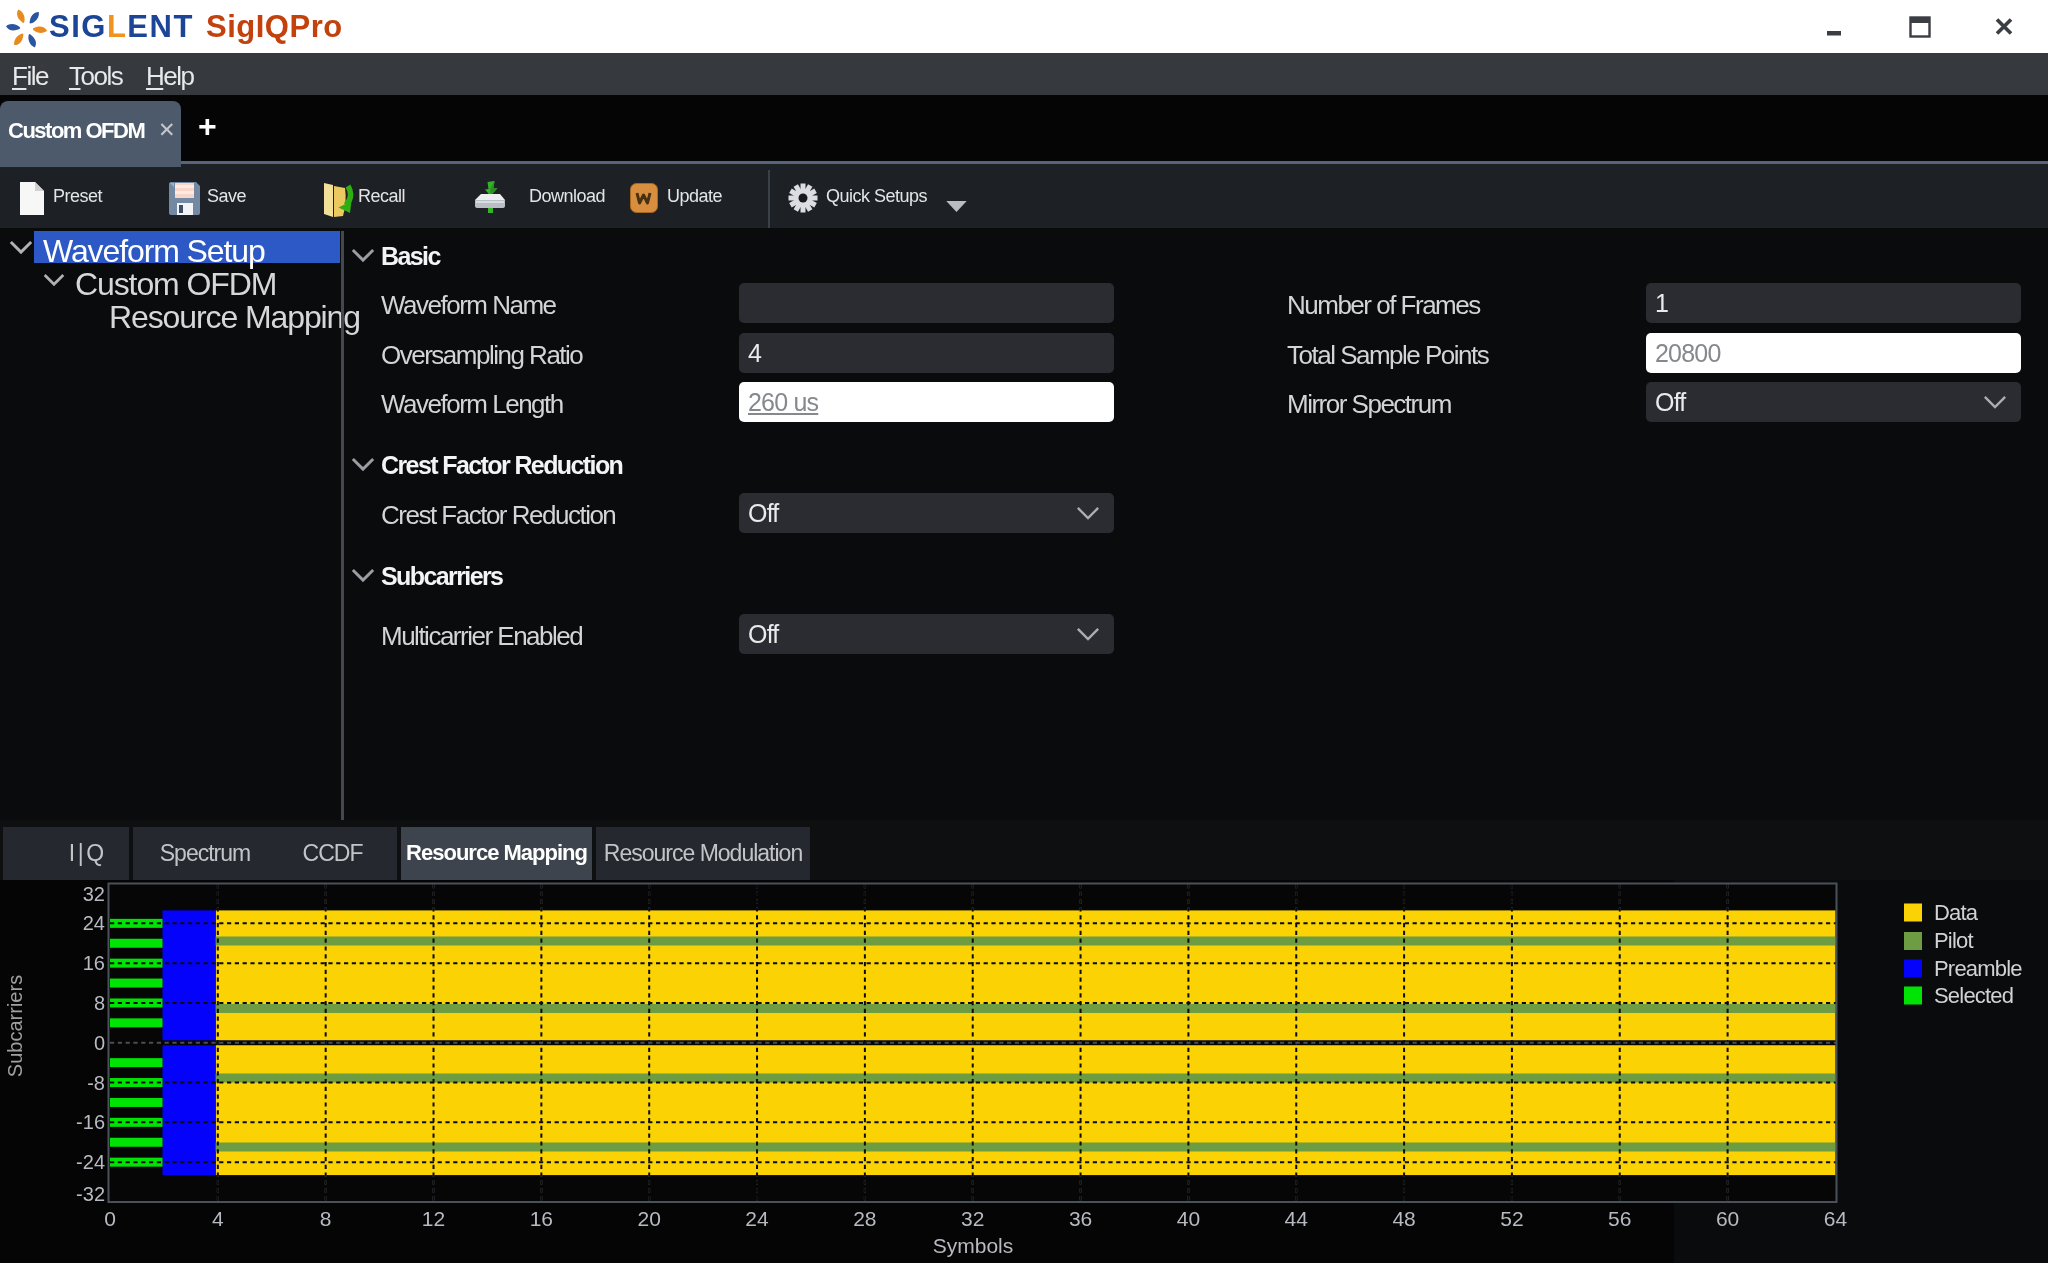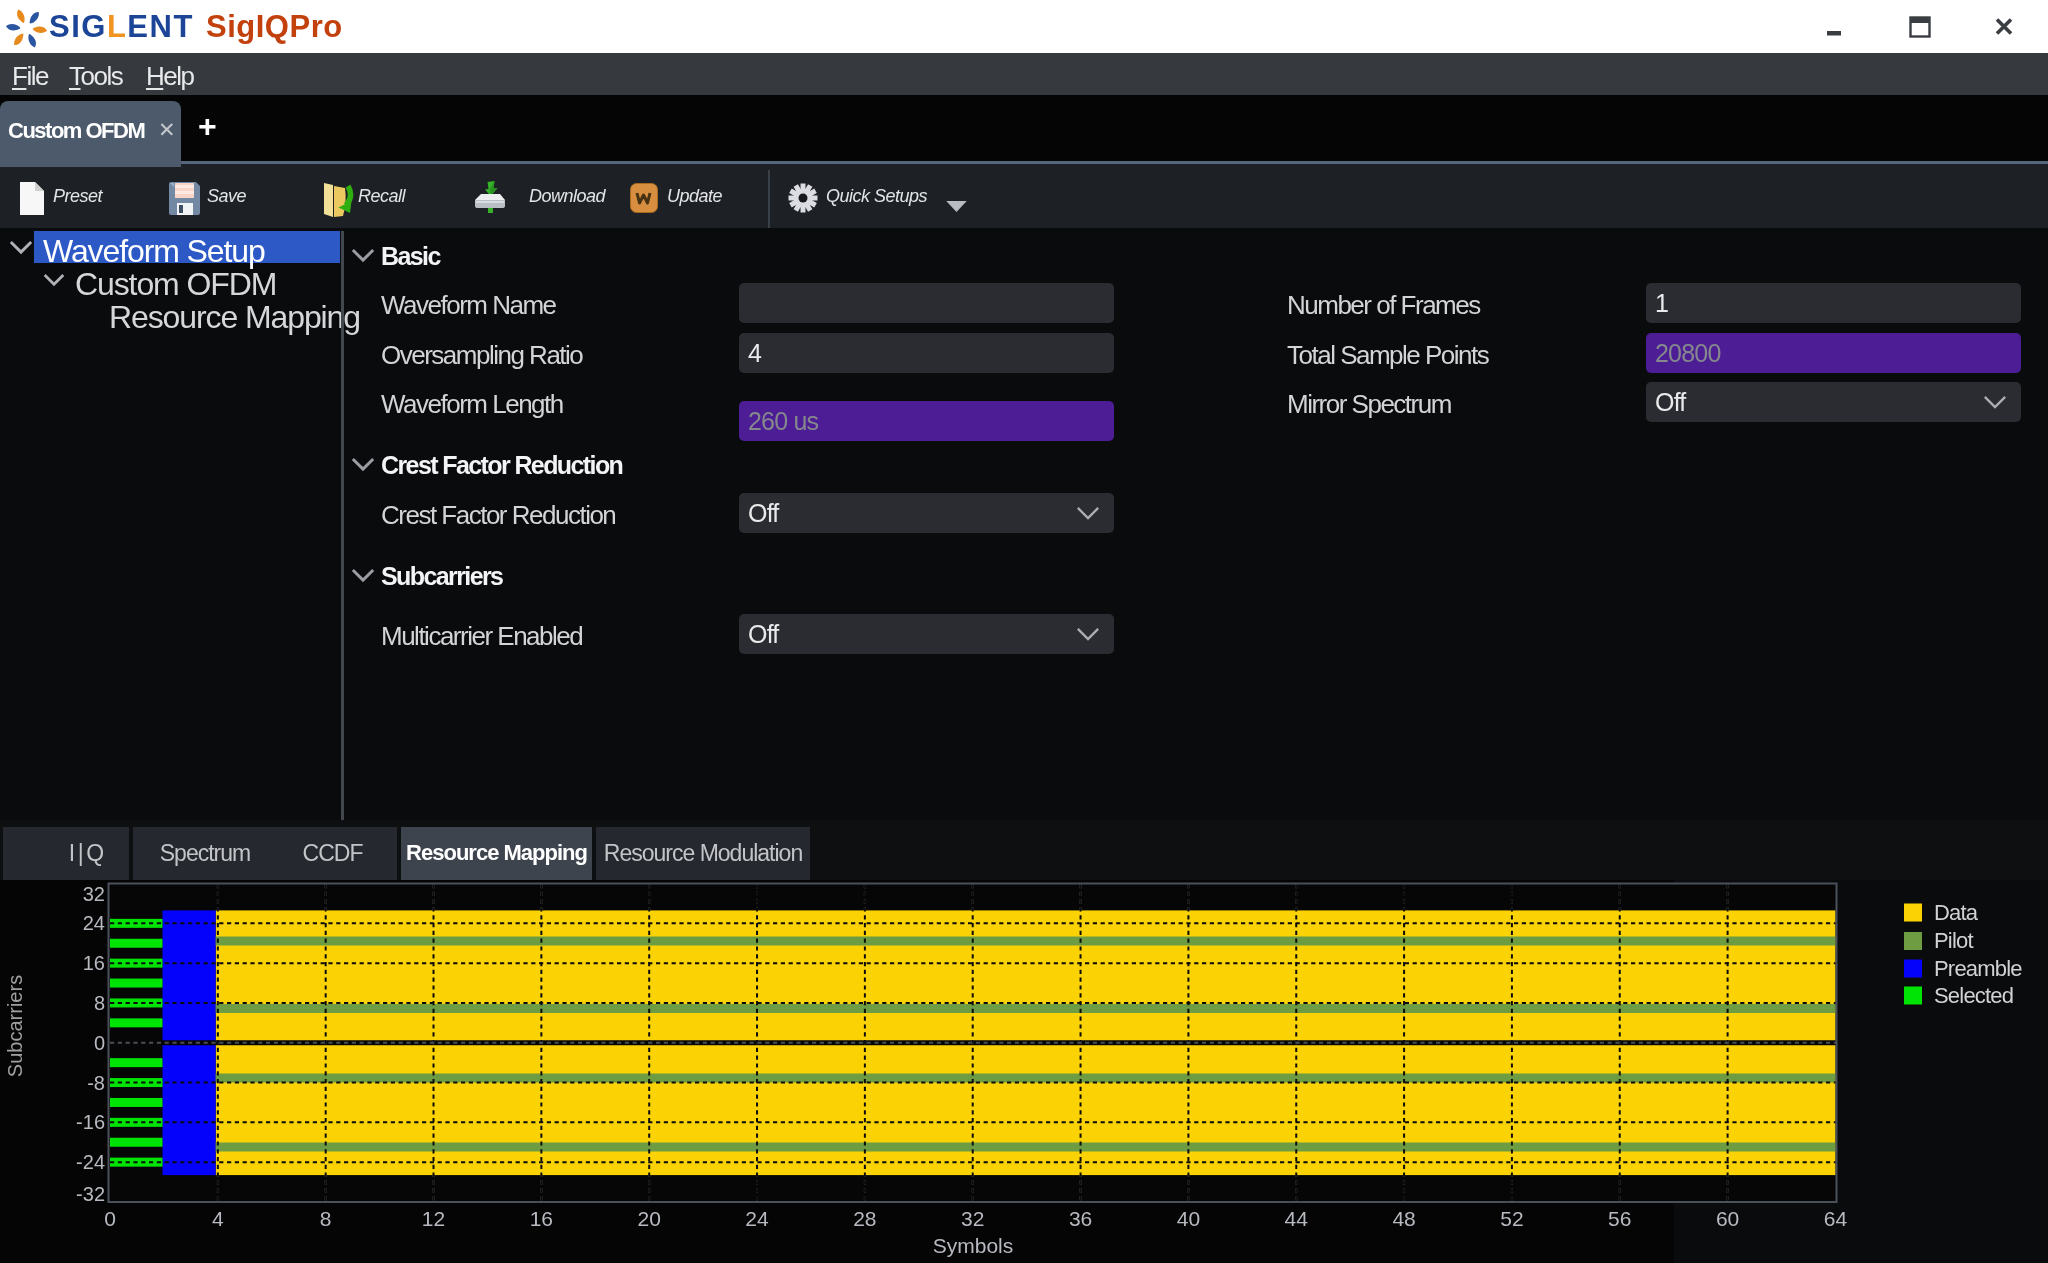--- a/index.html
+++ b/index.html
@@ -14,31 +14,31 @@
   .menuitem u { text-decoration-thickness:2px; text-underline-offset:3px; }
   #tabbar { position:absolute; left:0; top:95px; width:2048px; height:66px; background:#050506; }
   #doctab { position:absolute; left:0; top:6px; width:181px; height:66px; z-index:5; background:#4d5a6b;
     border-radius:8px 8px 0 0; }
   #doctab .title { position:absolute; left:8px; top:17px; font-size:22px; font-weight:bold; color:#ffffff;
     letter-spacing:-1.5px; white-space:nowrap; }
   #doctab .x { position:absolute; left:158px; top:17px; font-size:21px; color:#c3c7cc; }
   #plustab { position:absolute; left:198px; top:108px; font-size:32px; font-weight:bold; color:#ffffff; }
   #toolbar { position:absolute; left:0; top:161px; width:2048px; height:67px; background:#1d2125;
     border-top:3px solid #54657c; }
-  .tbtext { position:absolute; top:22px; font-size:18px; color:#e3e4e6; letter-spacing:-0.5px; white-space:nowrap;font-style:italic;}
+  .tbtext { position:absolute; top:22px; font-size:18px; color:#e3e4e6; letter-spacing:-0.5px; white-space:nowrap;}
   #tbsep { position:absolute; left:768px; top:170px; width:2px; height:58px; background:#3a4047; }
   #content { position:absolute; left:0; top:228px; width:2048px; height:592px; background:#0a0b0d; }
   #treediv { position:absolute; left:341px; top:231px; width:3px; height:589px; background:#43474e; }
   #selrow { position:absolute; left:34px; top:231px; width:306px; height:32px; background:#2c59c5; }
   .treelabel { font-size:32px; color:#d6d7d9; letter-spacing:-1.1px; white-space:nowrap;}
   .formlabel { position:absolute; font-size:26px; color:#d2d4d6; letter-spacing:-1.5px; white-space:nowrap;}
   .sechead { position:absolute; font-size:25px; font-weight:bold; color:#f3f4f5; letter-spacing:-1.6px; white-space:nowrap;}
   .field { position:absolute; width:375px; height:40px; background:#2a2c31; border-radius:5px;
     font-size:25px; color:#e9eaeb; line-height:40px; padding-left:9px; letter-spacing:-0.8px;}
-  .field.dis { background:#4c1d95; color:#85888d; }
+  .field.dis { background:#ffffff; color:#85888d; }
   .selchev { position:absolute; width:24px; height:15px; }
   #btabs { position:absolute; left:0; top:820px; width:2048px; height:60px; background:#0e0f11; }
   .btab { position:absolute; top:7px; height:53px; background:#25282e; color:#c2c4c7; font-size:23px;
     text-align:center; letter-spacing:-1px; white-space:nowrap; line-height:52px;}
   .btab.active { background:#3e444d; color:#ffffff; font-weight:bold; font-size:22px; }
   #chart { position:absolute; left:0; top:880px; width:1674px; height:383px; background:#050506;}
 </style>
 </head>
 <body>
 <div id="titlebar">
@@ -147,21 +147,21 @@
 <div class="sechead" style="left:381px;top:242px;">Basic</div>
 <div class="formlabel" style="left:381px;top:290px;">Waveform Name</div>
 <div class="field" style="left:739px;top:283px;"></div>
 <div class="formlabel" style="left:1287px;top:290px;">Number of Frames</div>
 <div class="field" style="left:1646px;top:283px;">1</div>
 <div class="formlabel" style="left:381px;top:340px;">Oversampling Ratio</div>
 <div class="field" style="left:739px;top:333px;">4</div>
 <div class="formlabel" style="left:1287px;top:340px;">Total Sample Points</div>
 <div class="field dis" style="left:1646px;top:333px;">20800</div>
 <div class="formlabel" style="left:381px;top:389px;">Waveform Length</div>
-<div class="field dis" style="left:739px;top:401px;">260 us</div>
+<div class="field dis" style="left:739px;top:382px;text-decoration:underline;">260 us</div>
 <div class="formlabel" style="left:1287px;top:389px;">Mirror Spectrum</div>
 <div class="field" style="left:1646px;top:382px;">Off<svg class="selchev" style="right:14px;top:13px" viewBox="0 0 26 16">
       <path d="M2 2 L13 13 L24 2" fill="none" stroke="#aaadb2" stroke-width="2.6"></path>
     </svg></div>
 <svg class="abs" style="left:351px;top:457px" width="24" height="15" viewBox="0 0 26 16">
     <path d="M2 2 L13 13 L24 2" fill="none" stroke="#9a9da2" stroke-width="3.2"></path>
   </svg>
 <div class="sechead" style="left:381px;top:451px;">Crest Factor Reduction</div>
 <div class="formlabel" style="left:381px;top:500px;">Crest Factor Reduction</div>
 <div class="field" style="left:739px;top:493px;">Off<svg class="selchev" style="right:14px;top:13px" viewBox="0 0 26 16">

